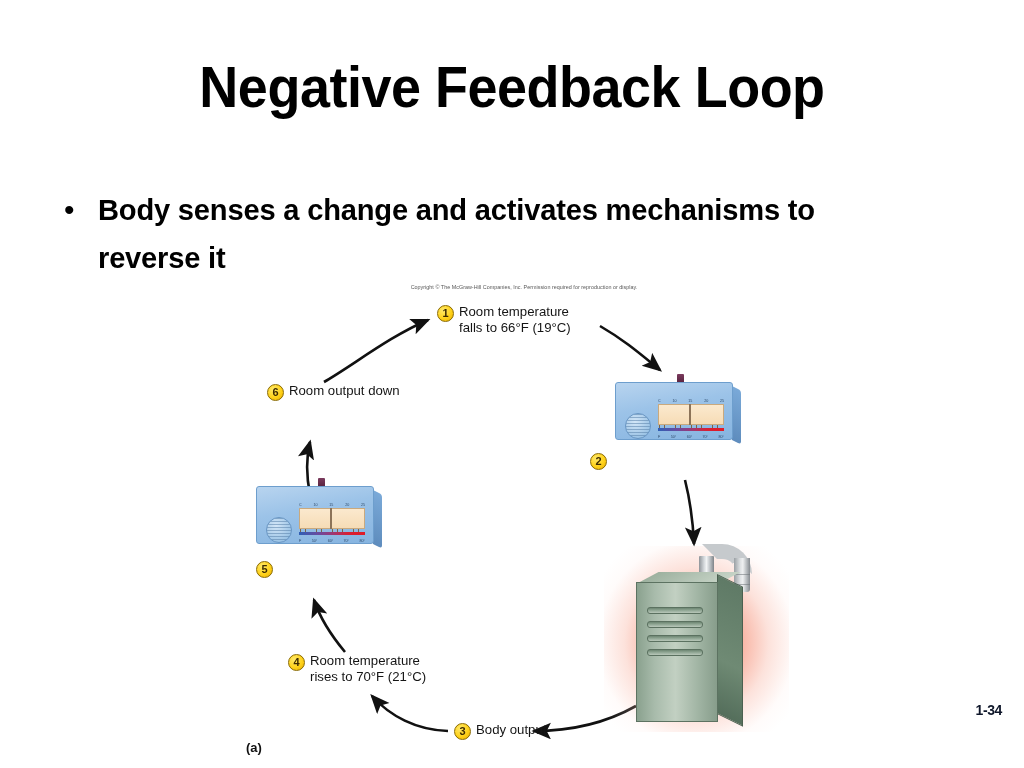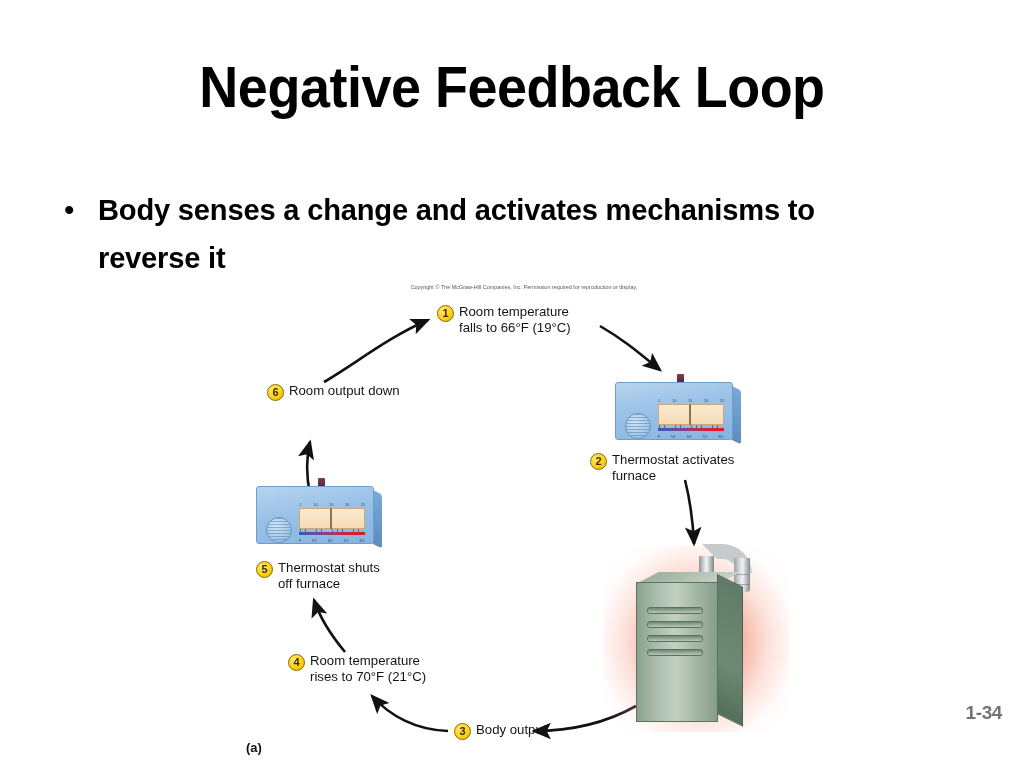--- a/index.html
+++ b/index.html
@@ -335,23 +335,23 @@
     font-size: 13px;
     font-weight: bold;
     color: #111;
   }
 
   
   .page-number {
     position: absolute;
     right: 22px;
     top: 702px;
-    font-size: 19px;
+    font-size: 14px;
     font-weight: bold;
-    color: #737373;
+    color: #0f172a;
     letter-spacing: -0.4px;
   }
 </style>
 </head>
 <body>
 
 <div class="slide-title">Negative Feedback Loop</div>
 
 <div class="bullet-block">
   <div class="bullet-dot">•</div>
@@ -418,22 +418,20 @@
           <span>60°</span>
           <span>70°</span>
           <span>80°</span>
         </div>
       </div>
     </div>
   </div>
 
   <div class="step" style="left:358px; top:170px;">
     <div class="badge">2</div>
-    <div class="step-text">Thermostat activates
-furnace</div>
   </div>
 
   <div class="furnace-wrap">
     <div class="furnace-glow"></div>
 
     <div class="furnace-pipe">
       <div class="pipe-vert"></div>
       <div class="pipe-elbow"></div>
       <div class="pipe-horiz"></div>
       <div class="pipe-seam" style="left:0px; top:30px; width:15px; height:0.8px;"></div>
@@ -486,20 +484,18 @@
           <span>60°</span>
           <span>70°</span>
           <span>80°</span>
         </div>
       </div>
     </div>
   </div>
 
   <div class="step" style="left:24px; top:278px;">
     <div class="badge">5</div>
-    <div class="step-text">Thermostat shuts
-off furnace</div>
   </div>
 
   <div class="fig-label">(a)</div>
 </div>
 
 <div class="page-number">1-34</div>
 
 </body></html>

